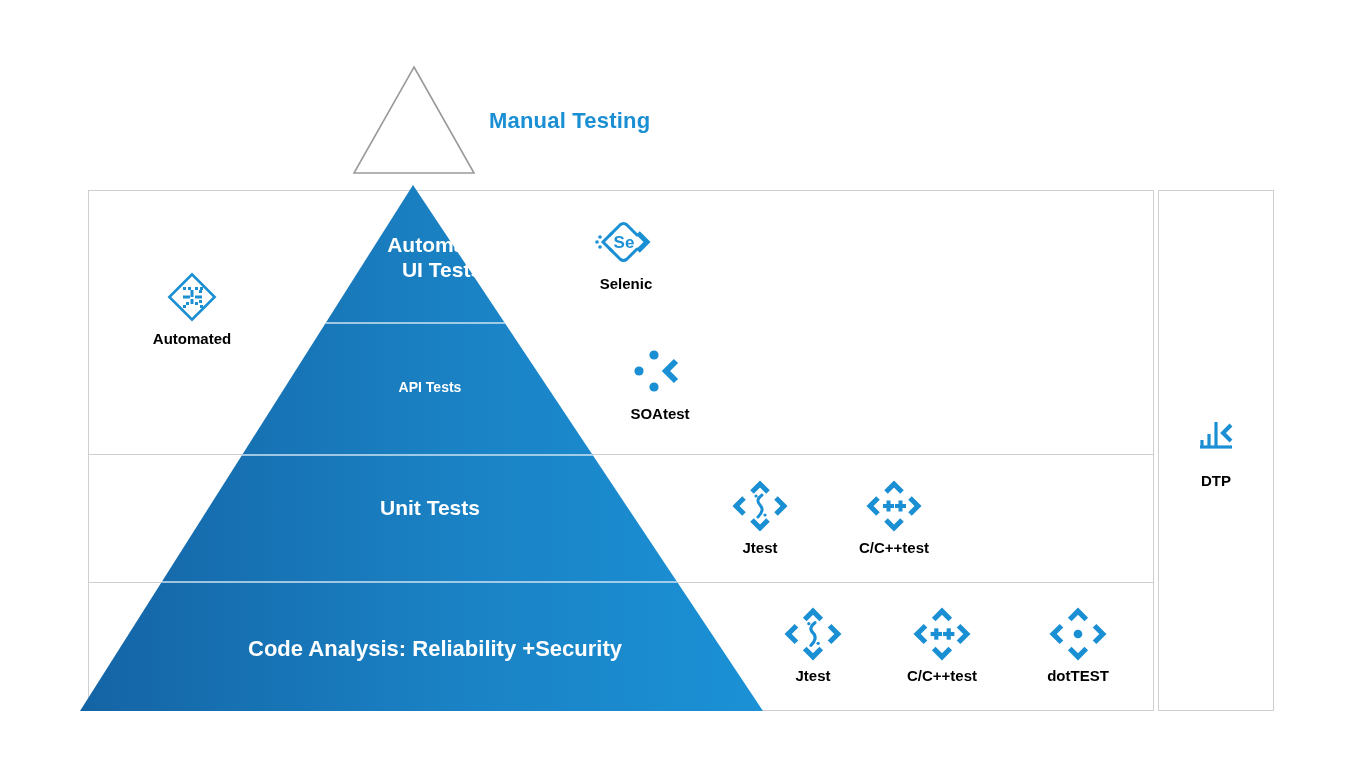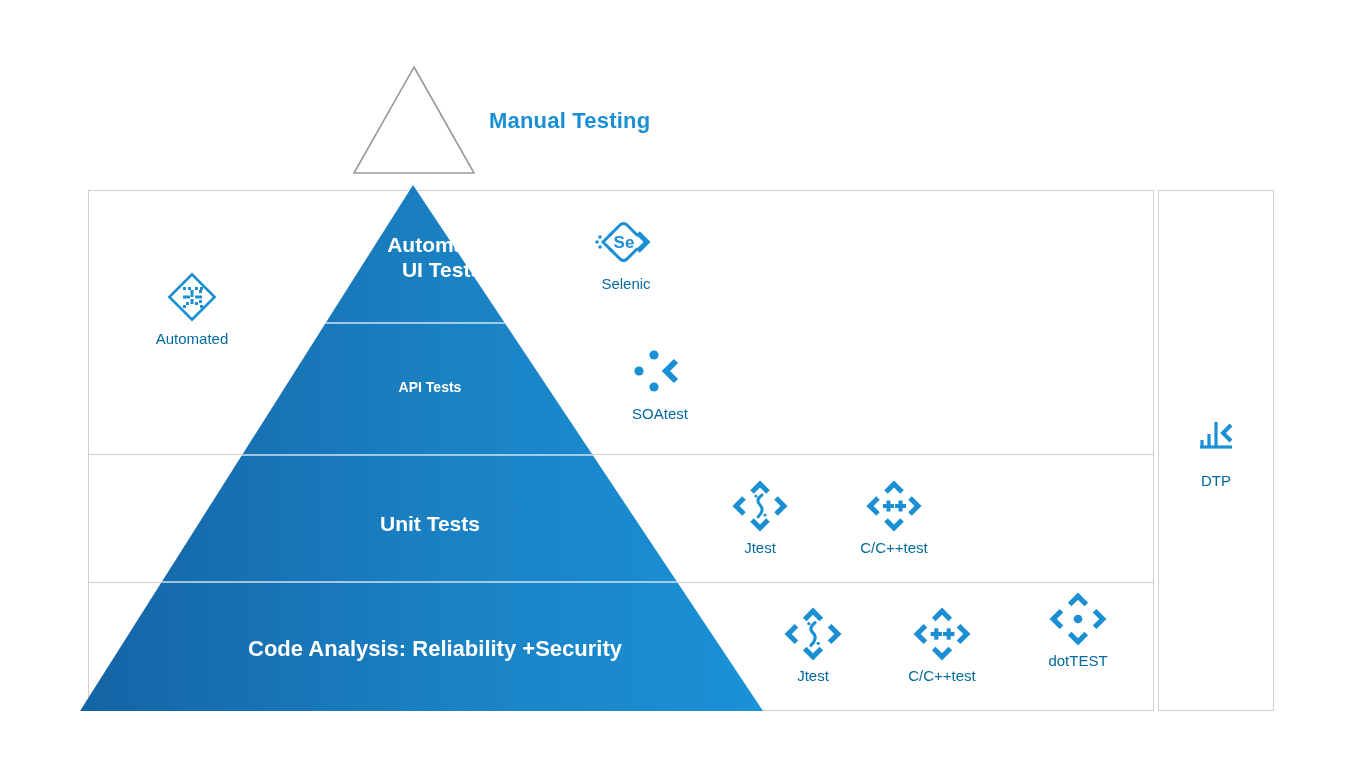--- a/index.html
+++ b/index.html
@@ -75,49 +75,49 @@
   .tier-label {
     color: #ffffff;
     font-weight: bold;
     text-align: center;
     white-space: pre-line;
     line-height: 1.18;
     pointer-events: none;
   }
   #tier-ui    { left: 312px; top: 233px; width: 260px; font-size: 21px; }
   #tier-api   { left: 300px; top: 379px; width: 260px; font-size: 14px; }
-  #tier-unit  { left: 300px; top: 512px; width: 260px; font-size: 21px; }
+  #tier-unit  { left: 300px; top: 496px; width: 260px; font-size: 21px; }
   #tier-code  { left: 155px; top: 636px; width: 560px; font-size: 22px; }
 
   
   .product {
     text-align: center;
     width: 140px;
   }
   .product .glyph {
     height: 58px;
     display: flex;
     align-items: center;
     justify-content: center;
   }
   .product .pname {
     font-size: 15px;
-    font-weight: normal;
-    color: #0369a1;
+    font-weight: bold;
+    color: #000000;
     margin-top: 4px;
     white-space: nowrap;
   }
   #p-virtualize { left: 122px; top: 268px; }
   #p-selenic    { left: 556px; top: 213px; }
   #p-soatest    { left: 590px; top: 343px; }
   #p-jtest-unit { left: 690px; top: 477px; }
   #p-cpptest-unit { left: 824px; top: 477px; }
   #p-jtest-code { left: 743px; top: 605px; }
   #p-cpptest-code { left: 872px; top: 605px; }
-  #p-dottest-code { left: 1008px; top: 590px; text-align: center; }
+  #p-dottest-code { left: 1008px; top: 605px; text-align: center; }
   #p-dtp        { left: 1146px; top: 408px; }
   #p-dtp .pname { margin-top: 6px; }
 </style>
 </head>
 <body>
 
 <div id="stage">
 
   <div class="abs" id="manual-triangle">
     <svg width="130" height="120" viewBox="0 0 130 120">

